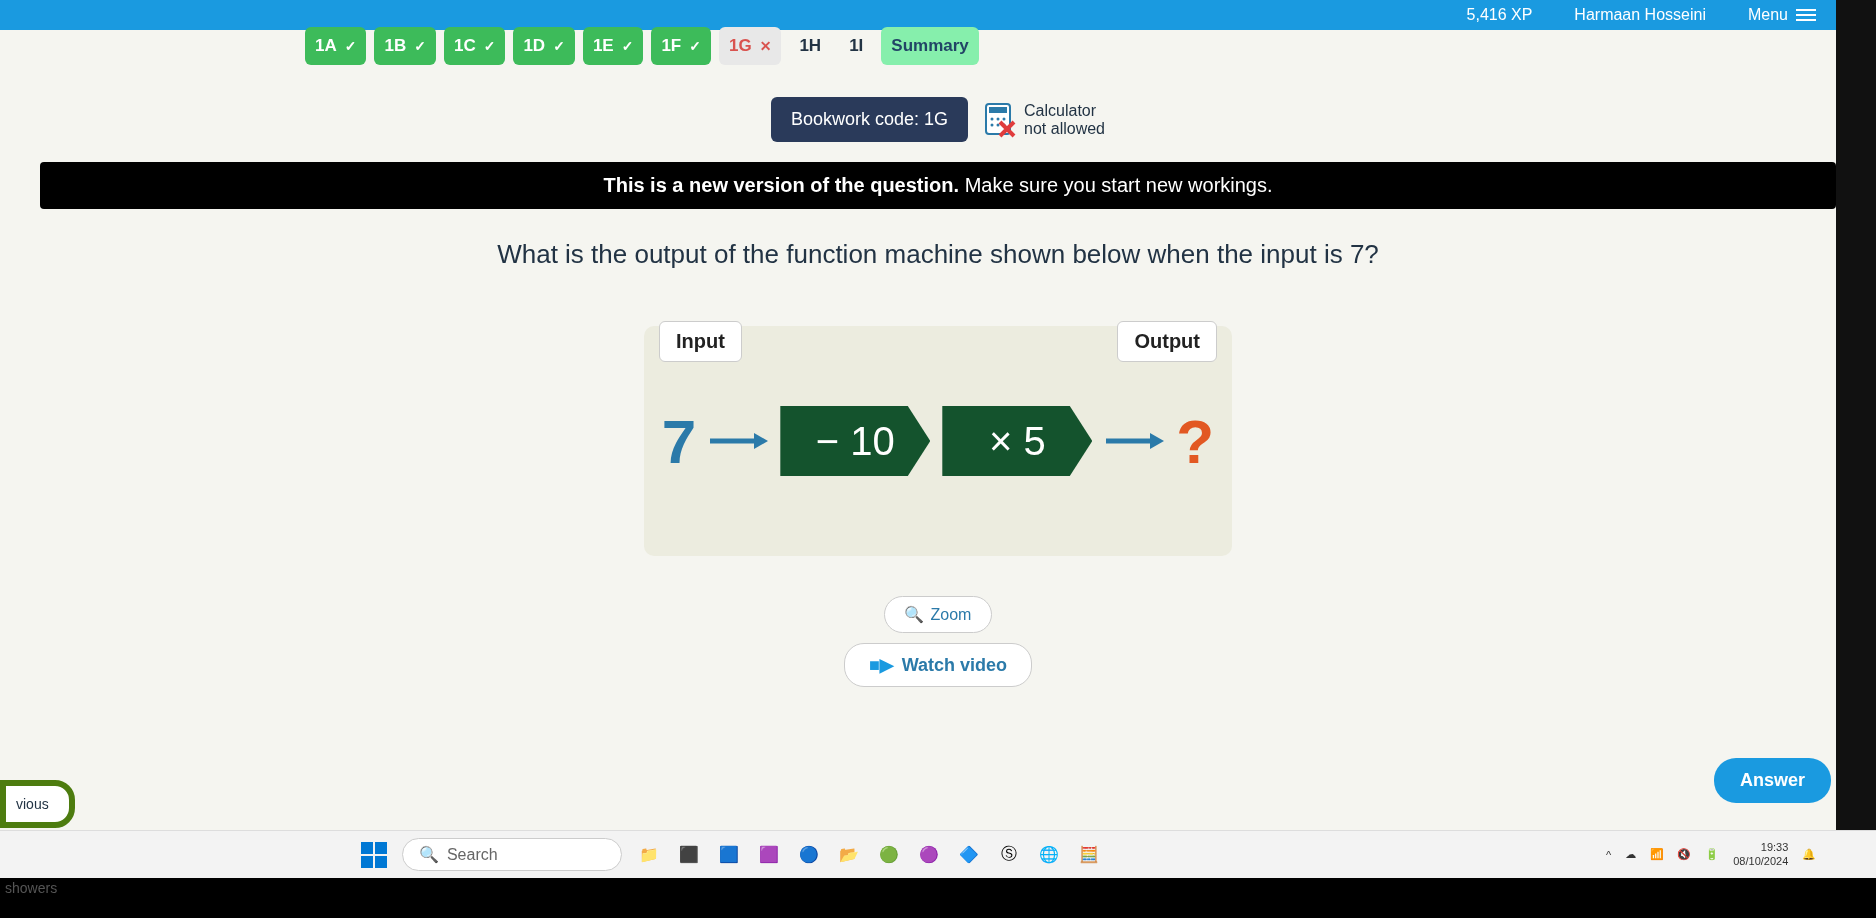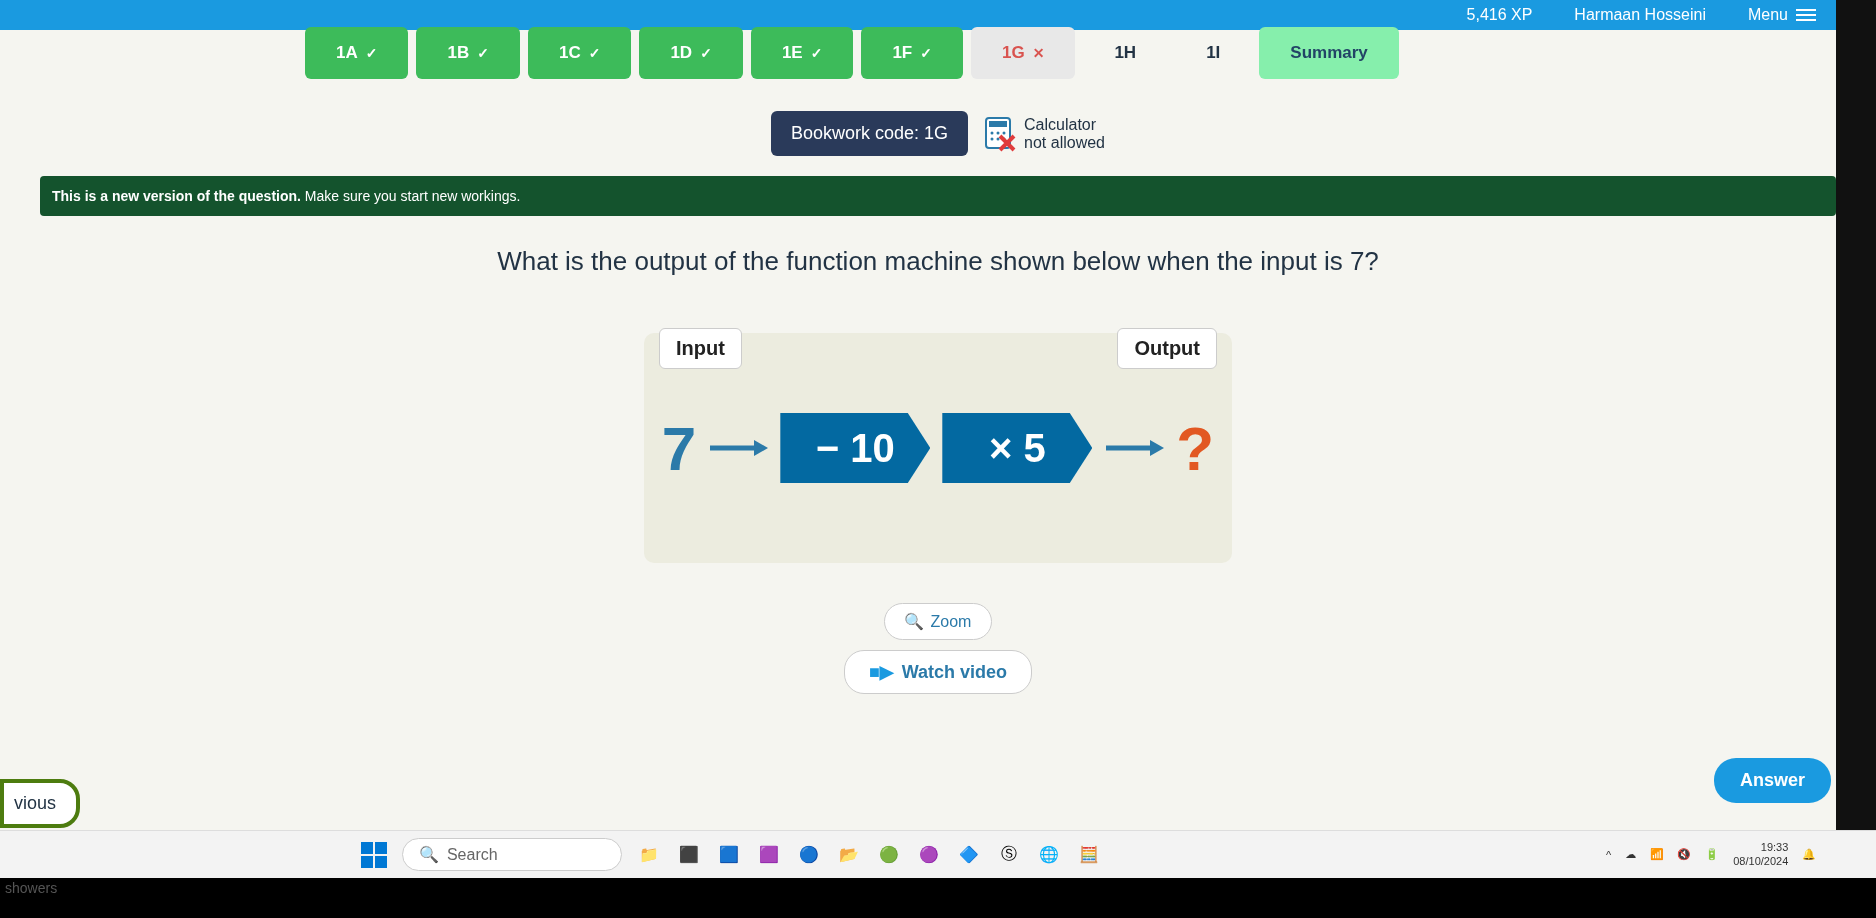--- a/index.html
+++ b/index.html
@@ -1,47 +1,47 @@
 <!DOCTYPE html>
 <html><head>
 <meta charset="utf-8">
 <style>
 *{margin:0;padding:0;box-sizing:border-box;font-family:Arial,Helvetica,sans-serif}
 body{background:#f5f5f0;width:1876px;height:918px;overflow:hidden;position:relative}
 .topbar{background:#1a9ae0;height:30px;display:flex;justify-content:flex-end;align-items:center;padding-right:60px;gap:42px;color:#fff;font-size:16px}
 .tabs-row{display:flex;align-items:center;padding-left:305px;gap:8px;margin-top:-3px}
-.tab{height:52px;padding:0 31px;display:flex;align-items:center;gap:8px;border-radius:6px;font-weight:600;font-size:17px;cursor:pointer}
+.tab{height:38px;padding:0 10px;display:flex;align-items:center;gap:8px;border-radius:6px;font-weight:600;font-size:17px;cursor:pointer}
 .tab.done{background:#3dbb5a;color:#fff}
 .tab.current{background:#e8e8e8;color:#d9534f}
 .tab.todo{background:transparent;color:#234}
 .tab.summary{background:#86efac;color:#246}
 .check{color:#fff;font-size:14px}
 .cross{color:#d9534f;font-size:14px}
 .sub-row{display:flex;justify-content:center;align-items:center;gap:16px;margin-top:32px}
 .bookwork{background:#2a3a5a;color:#fff;padding:12px 20px;border-radius:6px;font-size:18px}
 .calc-box{display:flex;align-items:center;gap:8px;color:#234;font-size:16px}
 .calc-svg{width:32px;height:36px}
-.banner{background:#14532d;color:#fff;text-align:left;padding:12px;font-size:14px;margin:20px 40px 0 40px;border-radius:4px}
+.banner{background:#000000;color:#fff;text-align:center;padding:12px;font-size:20px;margin:20px 40px 0 40px;border-radius:4px}
 .banner strong{font-weight:700}
 .question{text-align:center;font-size:26px;color:#234;margin-top:30px;font-weight:400}
 .machine{background:#ececdf;border-radius:10px;width:588px;height:230px;margin:56px auto 0 auto;position:relative}
 .label-box{position:absolute;background:#fff;border:1px solid #ccc;border-radius:6px;padding:8px 16px;font-size:20px;font-weight:600;color:#222;top:-5px}
 .label-input{left:15px}
 .label-output{right:15px}
 .flow{display:flex;align-items:center;justify-content:center;height:100%;gap:12px}
 .input-num{font-size:62px;color:#2b7aa9;font-weight:600}
 .arrow{width:60px;height:40px;display:flex;align-items:center}
 .arrow svg{width:60px}
-.op{background:#0369a1;color:#fff;font-size:40px;font-weight:700;height:70px;display:flex;align-items:center;padding:0 20px;position:relative;clip-path:polygon(0 0,85% 0,100% 50%,85% 100%,0 100%);width:150px;justify-content:center}
+.op{background:#14532d;color:#fff;font-size:40px;font-weight:400;height:70px;display:flex;align-items:center;padding:0 20px;position:relative;clip-path:polygon(0 0,85% 0,100% 50%,85% 100%,0 100%);width:150px;justify-content:center}
 .qmark{font-size:62px;color:#e25822;font-weight:800}
 .controls{text-align:center;margin-top:40px}
 .zoom-btn{background:#fff;border:1px solid #ccc;border-radius:20px;padding:8px 20px;font-size:16px;color:#2b7aa9;cursor:pointer;display:inline-flex;align-items:center;gap:6px}
 .watch-btn{background:#fff;border:1px solid #ccc;border-radius:20px;padding:10px 24px;font-size:18px;color:#2b7aa9;cursor:pointer;display:inline-flex;align-items:center;gap:8px;margin-top:10px;font-weight:600}
 .answer-btn{position:absolute;right:45px;bottom:115px;background:#1a9ae0;color:#fff;border:none;border-radius:22px;padding:12px 26px;font-size:18px;font-weight:600;cursor:pointer}
-.prev-btn{position:absolute;left:0;bottom:90px;background:#fff;border:4px solid #4d7c0f;border-radius:0 20px 20px 0;padding:10px 20px 10px 10px;font-size:18px;color:#234}
+.prev-btn{position:absolute;left:0;bottom:90px;background:#fff;border:6px solid #4d7c0f;border-radius:0 20px 20px 0;padding:10px 20px 10px 10px;font-size:14px;color:#234}
 .showers{position:absolute;left:5px;bottom:22px;font-size:14px;color:#555}
 .taskbar{position:absolute;bottom:40px;left:0;right:0;height:48px;background:#f3f3f3;border-top:1px solid #ddd;display:flex;align-items:center;padding-left:360px;gap:14px}
 .start-icon{width:28px;height:28px}
 .search-box{background:#fff;border:1px solid #ccc;border-radius:20px;padding:6px 16px;display:flex;align-items:center;gap:8px;width:220px;color:#666}
 .tray{position:absolute;right:60px;display:flex;align-items:center;gap:14px;color:#333;font-size:11px}
 .tray-time{text-align:right;line-height:1.2}
 .tb-icon{width:26px;height:26px;border-radius:4px;display:flex;align-items:center;justify-content:center;font-size:16px}
 .menu-lines{display:inline-block;width:20px}
 .menu-lines span{display:block;height:2px;background:#fff;margin:3px 0}
 .black-bottom{position:absolute;bottom:0;left:0;right:0;height:40px;background:#000}

